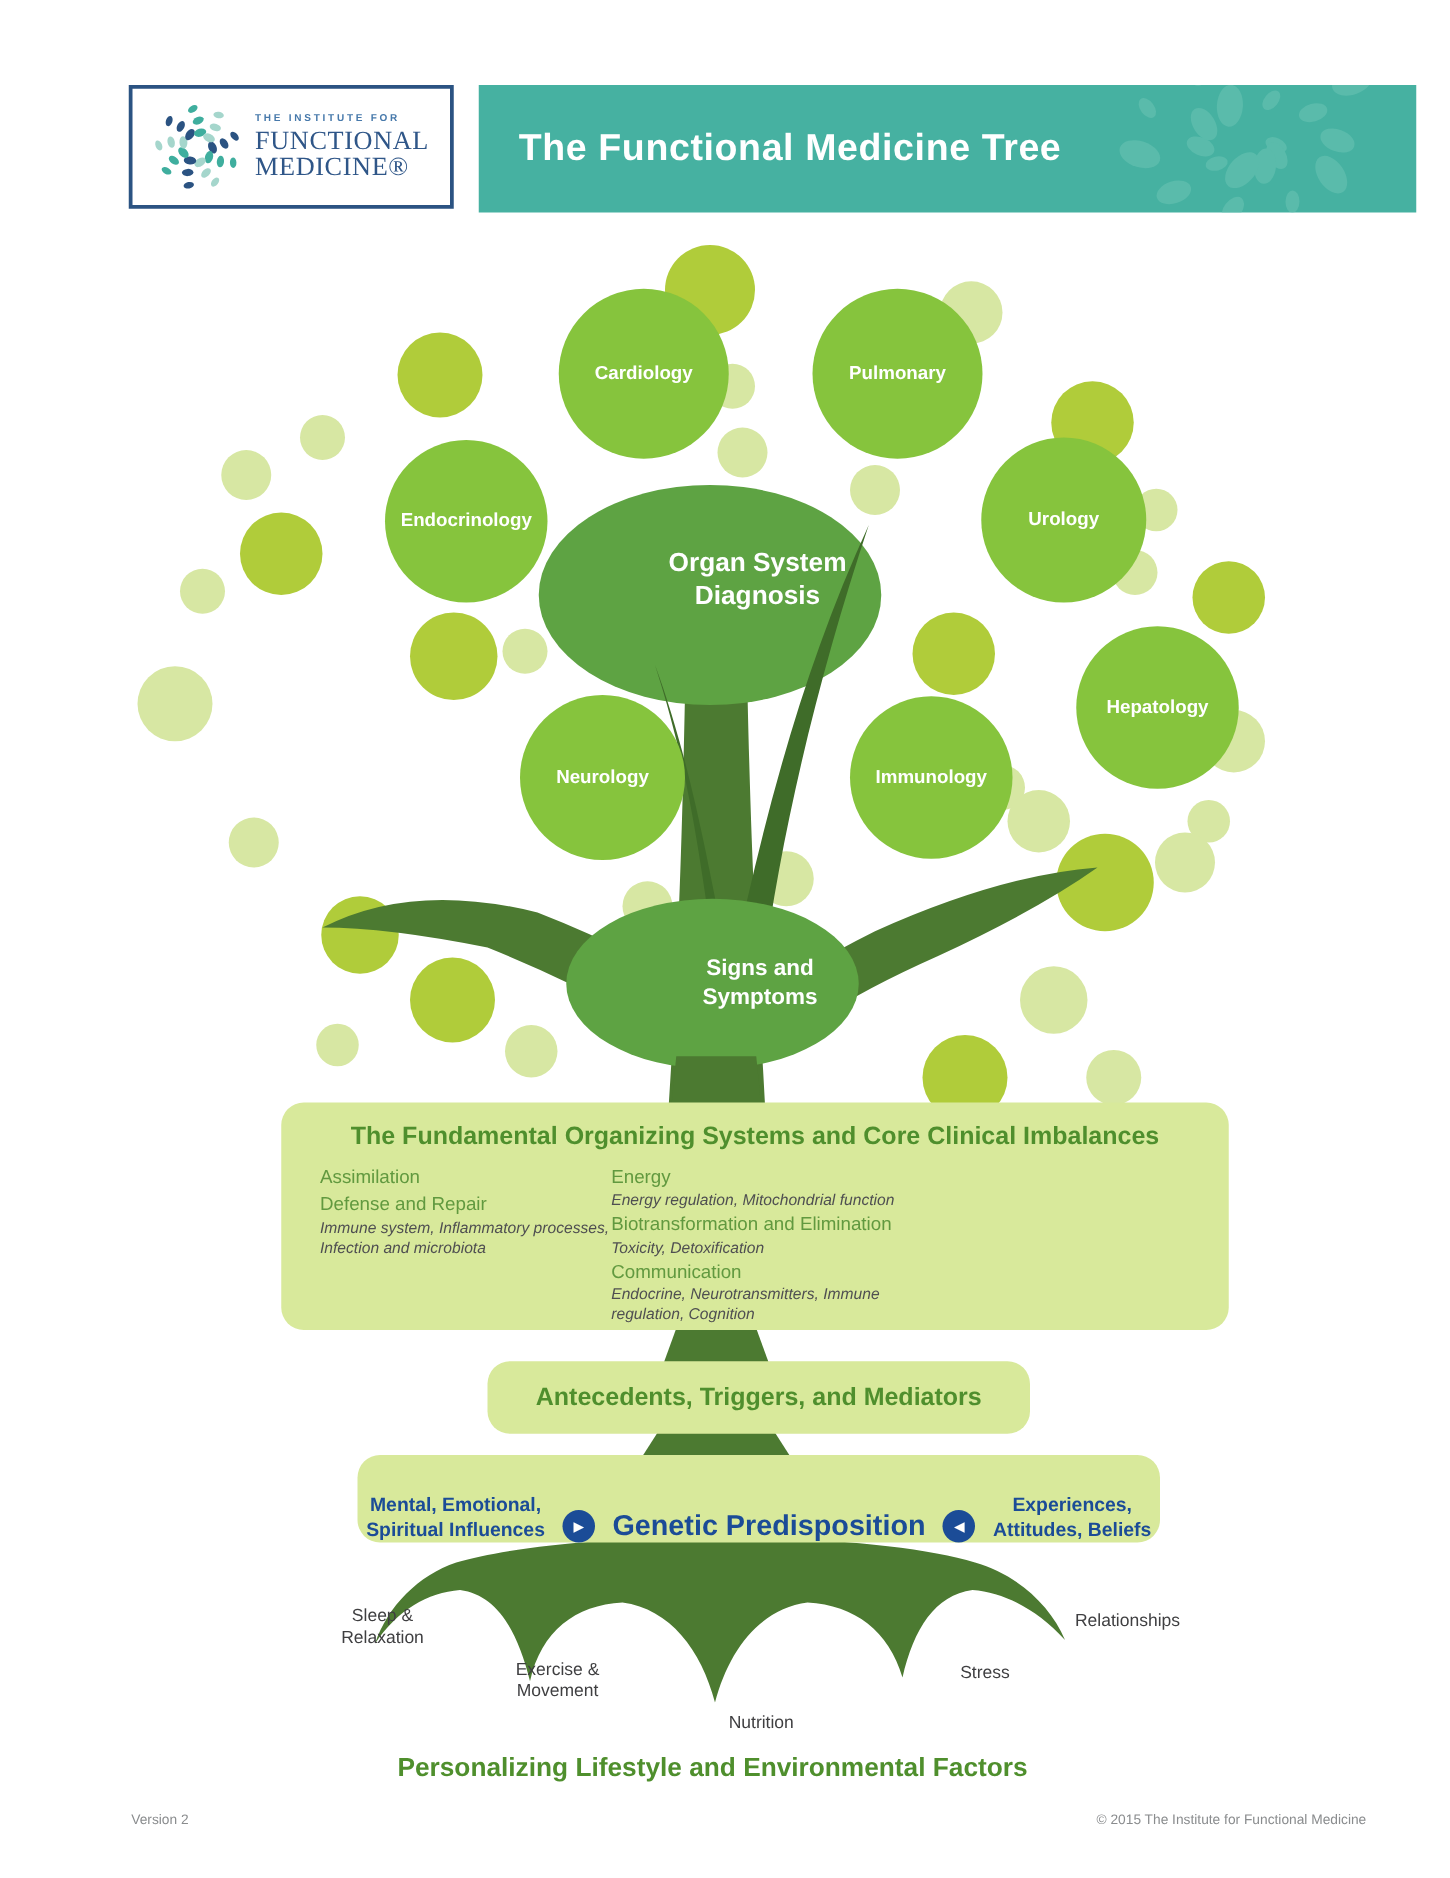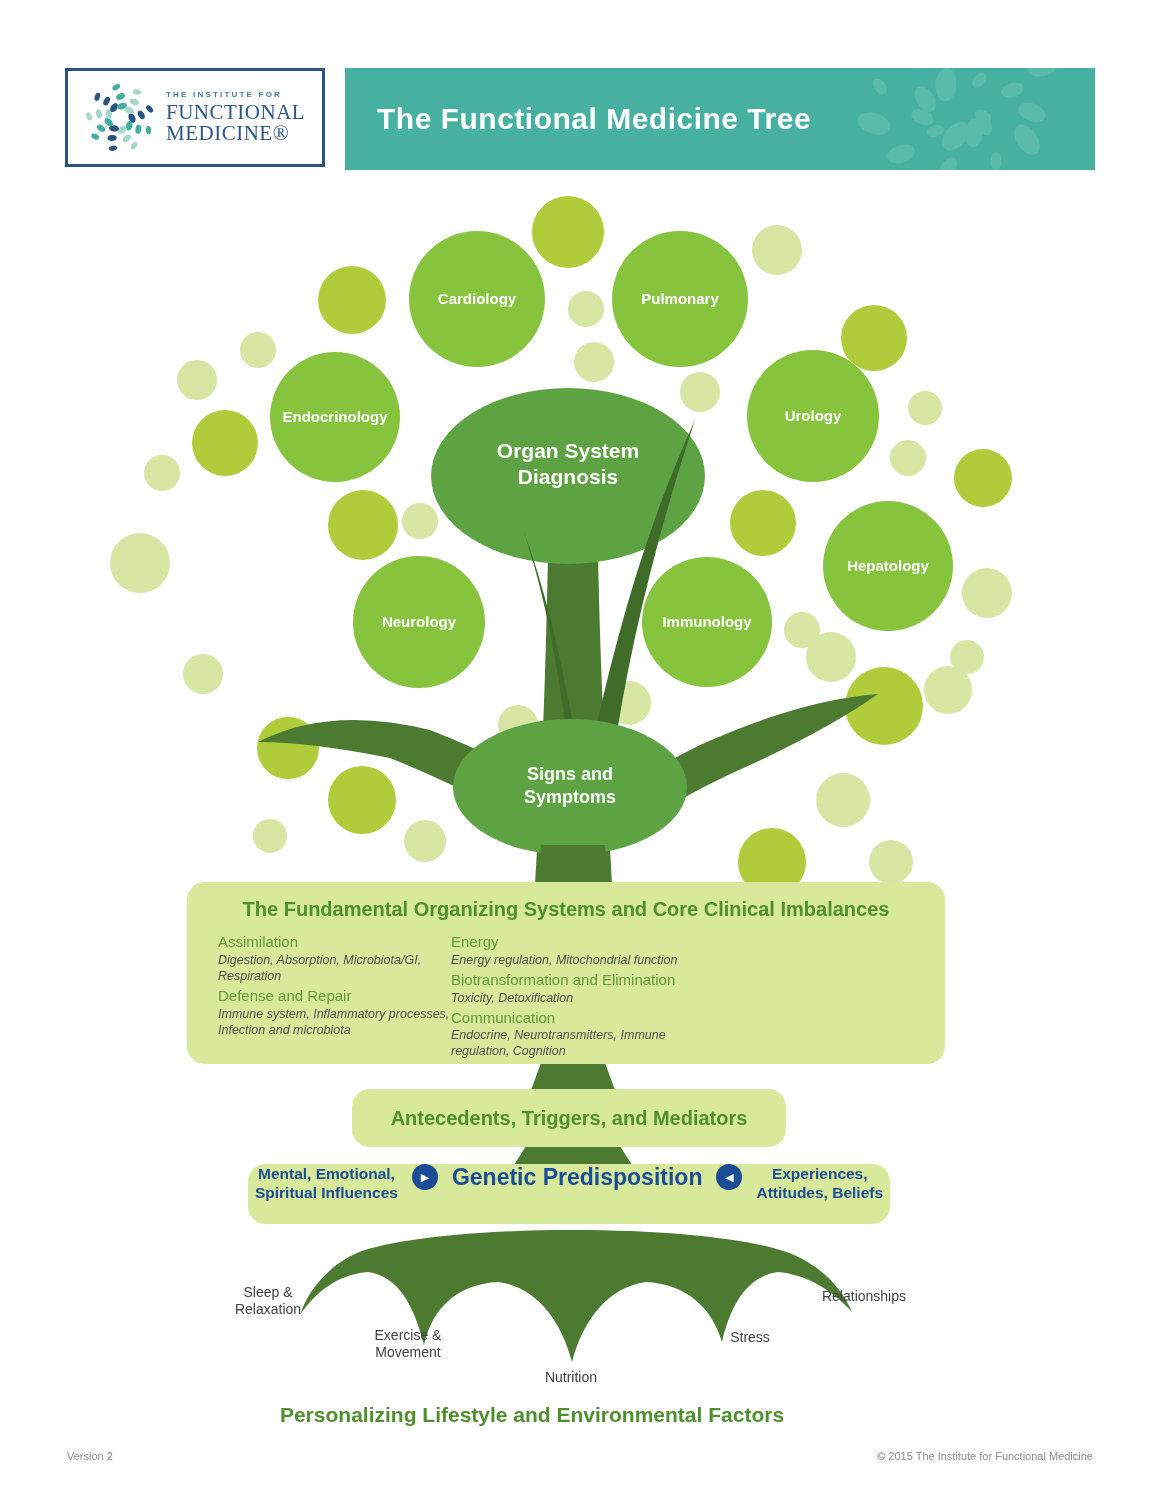--- a/index.html
+++ b/index.html
@@ -1,18 +1,18 @@
 <!DOCTYPE html>
 <html><head>
 <meta charset="utf-8">
 <style>
   html,body{margin:0;padding:0;background:#fff;}
   .page{position:relative;width:1160px;height:1502px;background:#ffffff;overflow:hidden;
         font-family:"Liberation Sans",sans-serif;}
-  .abs{position:absolute;}
+  .abs{position:absolute;margin-left:38px;}
   .preline{white-space:pre-line;}
 
   
   .logo-box{left:65px;top:68px;width:260px;height:99px;background:#fff;
             border:3px solid #2b5382;box-sizing:border-box;display:flex;align-items:center;}
   .logo-swirl{margin-left:14px;flex:0 0 auto;}
   .logo-text{margin-left:8px;line-height:1;}
   .logo-small{font-size:8px;letter-spacing:2.2px;color:#4779ab;font-weight:bold;margin-bottom:3px;}
   .logo-serif{font-family:"Liberation Serif",serif;font-size:21px;color:#2f5688;letter-spacing:.5px;}
   .banner{left:345px;top:68px;width:750px;height:102px;background:#46b1a1;overflow:hidden;}
@@ -22,21 +22,21 @@
 
   
   .circle{border-radius:50%;background:#86c43d;display:flex;align-items:center;justify-content:center;
           color:#fff;font-weight:bold;font-size:15px;text-align:center;line-height:1.2;}
   .c-cardiology{left:409px;top:231px;width:136px;height:136px;}
   .c-pulmonary{left:612px;top:231px;width:136px;height:136px;}
   .c-endocrinology{left:270px;top:352px;width:130px;height:130px;}
   .c-urology{left:747px;top:350px;width:132px;height:132px;}
   .c-gastro{left:191px;top:499px;width:134px;height:134px;}
   .c-hepatology{left:823px;top:501px;width:130px;height:130px;}
-  .c-neurology{left:353px;top:556px;width:132px;height:132px;}
+  .c-neurology{left:378px;top:556px;width:132px;height:132px;}
   .c-immunology{left:642px;top:557px;width:130px;height:130px;}
 
   
   .organ-label{left:431px;top:438px;width:274px;text-align:center;color:#fff;
                font-size:21px;font-weight:bold;line-height:1.25;}
   .signs-label{left:453px;top:763px;width:234px;text-align:center;color:#fff;
                font-size:18px;font-weight:bold;line-height:1.25;}
 
   
   .panel{background:#d8e99b;border-radius:18px;box-sizing:border-box;}
@@ -47,22 +47,22 @@
   .syscol-1{left:31px;width:232px;}
   .syscol-2{left:264px;width:256px;}
   .syscol-3{left:526px;width:215px;}
   .sys-heading{color:#61993f;font-size:15px;line-height:1.25;margin-top:3px;}
   .sys-detail{color:#4f4f51;font-size:12.5px;font-style:italic;line-height:1.28;}
 
   .antecedents-bar{left:352px;top:1089px;width:434px;height:58px;display:flex;
                    align-items:center;justify-content:center;}
   .antecedents-bar .t{color:#4f8f2d;font-size:20px;font-weight:bold;}
 
-  .genetic-bar{left:248px;top:1164px;width:642px;height:60px;display:flex;
-               align-items:flex-start;justify-content:center;gap:14px;}
+  .genetic-bar{left:248px;top:1164px;width:642px;height:70px;display:flex;
+               align-items:flex-end;justify-content:center;gap:14px;}
   .gen-side{color:#1b4c97;font-size:15.5px;font-weight:bold;text-align:center;line-height:1.25;}
   .gen-center{color:#1b4c97;font-size:23px;font-weight:bold;white-space:nowrap;}
   .gen-arrow{width:26px;height:26px;border-radius:50%;background:#1b4c97;color:#fff;
              display:flex;align-items:center;justify-content:center;font-size:11px;flex:0 0 auto;}
 
   
   .root-label{width:150px;text-align:center;color:#3f3f41;font-size:14px;line-height:1.22;}
   .rl-sleep{left:193px;top:1284px;}
   .rl-exercise{left:333px;top:1327px;}
   .rl-nutrition{left:496px;top:1369px;}
@@ -225,21 +225,20 @@
 
   <div class="abs organ-label preline">Organ System
 Diagnosis</div>
   <div class="abs signs-label preline">Signs and
 Symptoms</div>
 
   <div class="abs panel systems-box">
     <div class="systems-title">The Fundamental Organizing Systems and Core Clinical Imbalances</div>
     <div class="syscol syscol-1">
       <div class="sys-heading">Assimilation</div>
-      <div class="sys-detail">Digestion, Absorption, Microbiota/GI, Respiration</div>
       <div class="sys-heading">Defense and Repair</div>
       <div class="sys-detail">Immune system, Inflammatory processes, Infection and microbiota</div>
     </div>
     <div class="syscol syscol-2">
       <div class="sys-heading">Energy</div>
       <div class="sys-detail">Energy regulation, Mitochondrial function</div>
       <div class="sys-heading">Biotransformation and Elimination</div>
       <div class="sys-detail">Toxicity, Detoxification</div>
       <div class="sys-heading">Communication</div>
       <div class="sys-detail">Endocrine, Neurotransmitters, Immune regulation, Cognition</div>

